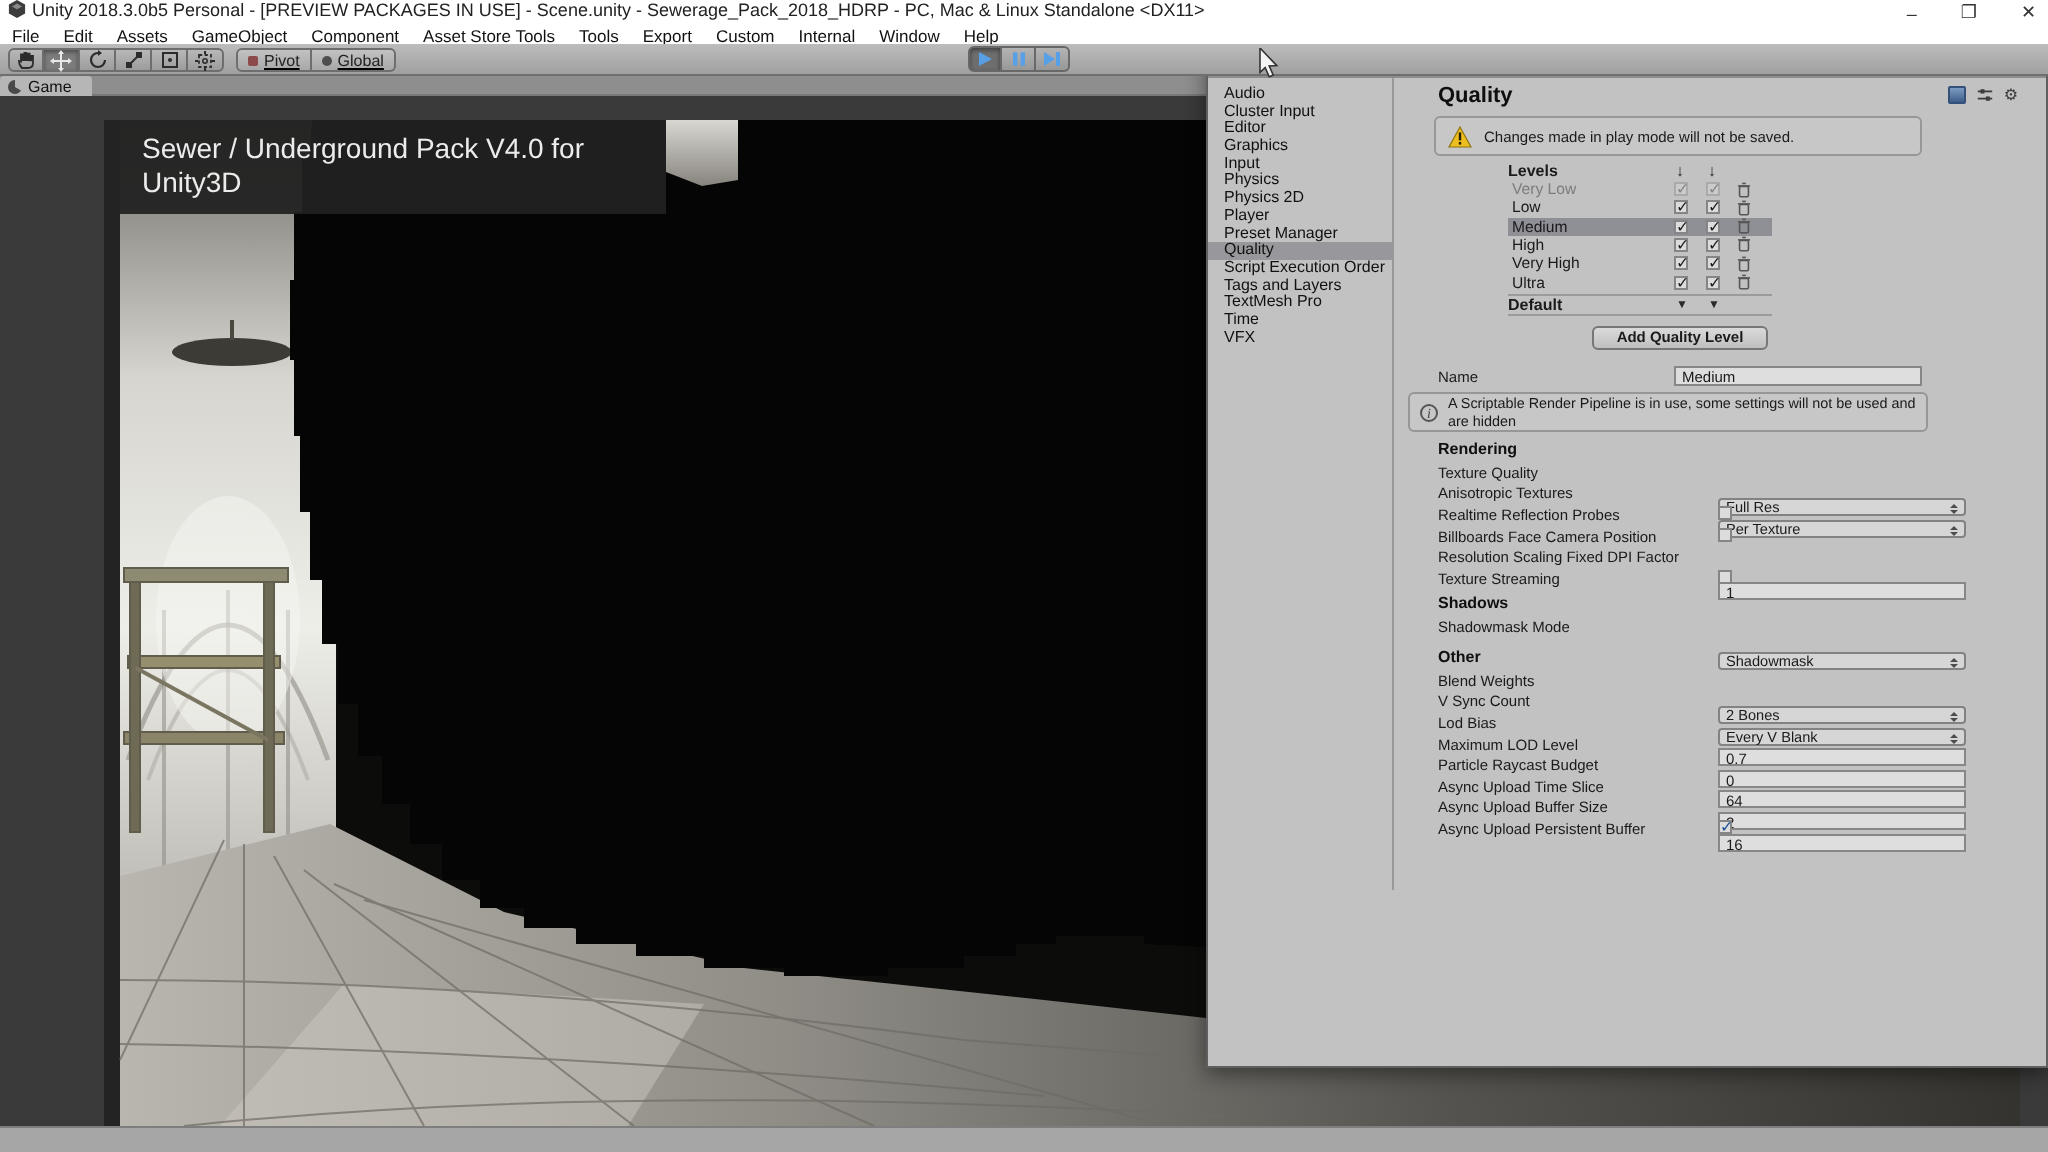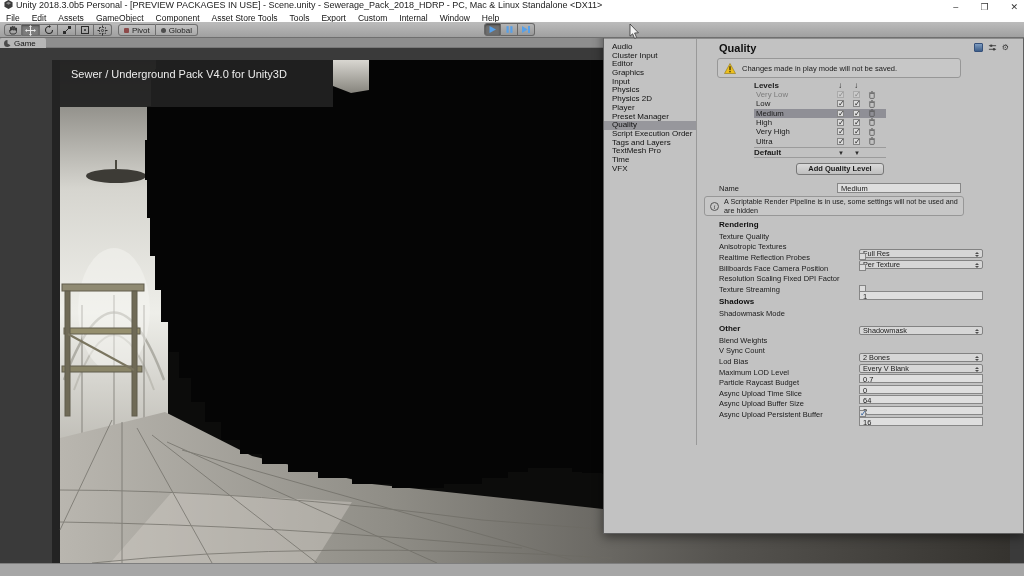--- a/index.html
+++ b/index.html
@@ -23,21 +23,21 @@
 
   
   #toolbar { left:0; top:22px; width:1024px; height:16px;
     background:linear-gradient(#bcbcbc,#a0a0a0); border-bottom:1px solid #6f6f6f; z-index:20; }
   .toolgrp { position:absolute; left:4px; top:2px; display:flex; }
   .toolbtn { width:18px; height:12px; background:linear-gradient(#b8b8b8,#9c9c9c);
     border:1px solid #6e6e6e; border-left:none; display:flex; align-items:center; justify-content:center; }
   .toolbtn:first-child { border-left:1px solid #6e6e6e; border-radius:3px 0 0 3px; }
   .toolbtn:last-child { border-radius:0 3px 3px 0; }
   .toolbtn.active { background:#7c7c7c; box-shadow:inset 0 1px 2px rgba(0,0,0,.4); }
-  .pvgrp { position:absolute; left:118px; top:2px; display:flex; }
+  .pvgrp { position:absolute; left:118px; top:2px; display:flex;text-decoration:underline; }
   .pvbtn { height:12px; background:linear-gradient(#c2c2c2,#a8a8a8); border:1px solid #6e6e6e;
     font-size:8px; color:#222; display:flex; align-items:center; padding:0 5px; gap:3px; }
   .pvbtn:first-child { border-radius:3px 0 0 3px; }
   .pvbtn:last-child { border-left:none; border-radius:0 3px 3px 0; }
   .dot-red { width:5px; height:5px; background:#8d4a4a; border-radius:1px; display:inline-block; }
   .dot-glb { width:5px; height:5px; background:#4e4e4e; border-radius:50%; display:inline-block; }
   #playgrp { position:absolute; left:484px; top:1px; display:flex; }
   .playbtn { width:17px; height:13px; background:linear-gradient(#b4b4b4,#989898);
     border:1px solid #686868; border-left:none; display:flex; align-items:center; justify-content:center; }
   .playbtn:first-child { border-left:1px solid #686868; border-radius:3px 0 0 3px; }
@@ -60,21 +60,21 @@
   #scalewrap { display:flex; align-items:center; gap:5px; padding:0 8px; }
   #scaletrack { position:relative; width:62px; height:2px; background:#7c7c7c; border-radius:1px; }
   #scaleknob { position:absolute; left:-1px; top:-3px; width:8px; height:8px; border-radius:50%;
     background:linear-gradient(#e6e6e6,#b0b0b0); border:1px solid #6c6c6c; }
 
   
   #letterbox-l { left:0; top:60px; width:52px; height:503px; background:#3a3a3a; z-index:1; }
   #letterbox-r { left:1010px; top:60px; width:14px; height:503px; background:#3a3a3a; z-index:1; }
   #gamerender { left:52px; top:60px; width:958px; height:503px; z-index:2; background:#0b0b0a; }
   #overlaybox { left:60px; top:60px; width:273px; height:47px; background:rgba(33,33,33,.94);
-    color:#ececec; font-size:11px; line-height:17px; padding:6px 0 0 11px; z-index:3; }
+    color:#ececec; font-size:14px; line-height:17px; padding:6px 0 0 11px; z-index:3; }
 
   
   #statusbar { left:0; top:563px; width:1024px; height:13px; background:#a6a6a6;
     border-top:1px solid #7e7e7e; z-index:8; }
 
   
   #sw { left:603px; top:14px; width:421px; height:520px; z-index:10;
     border:1px solid #5f5f5f; box-shadow:0 3px 10px rgba(0,0,0,.45); background:#c2c2c2; }
   #sw-tabs { position:absolute; left:0; top:0; width:100%; height:10px; background:#8f8f8f; }
   #sw-tab { position:absolute; left:1px; top:0; width:54px; height:10px; background:#bdbdbd;

